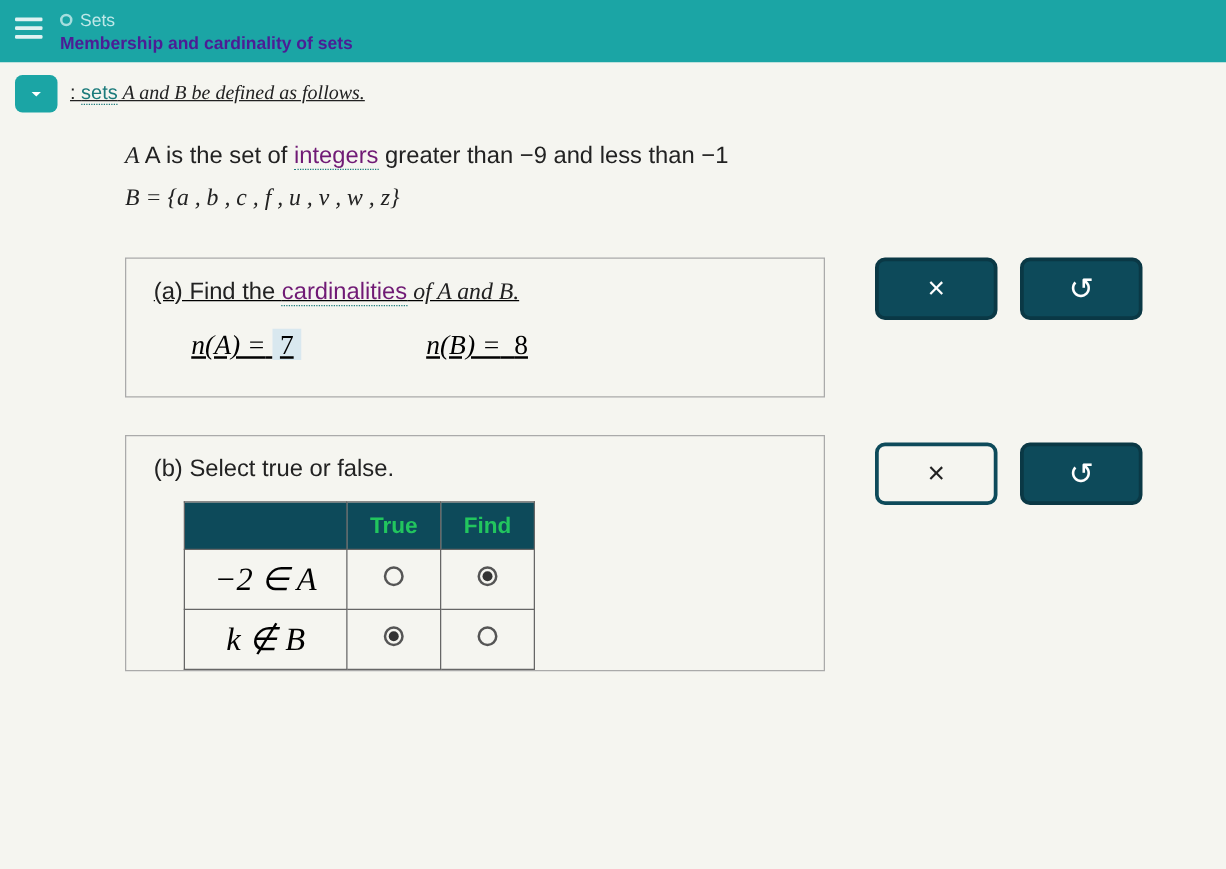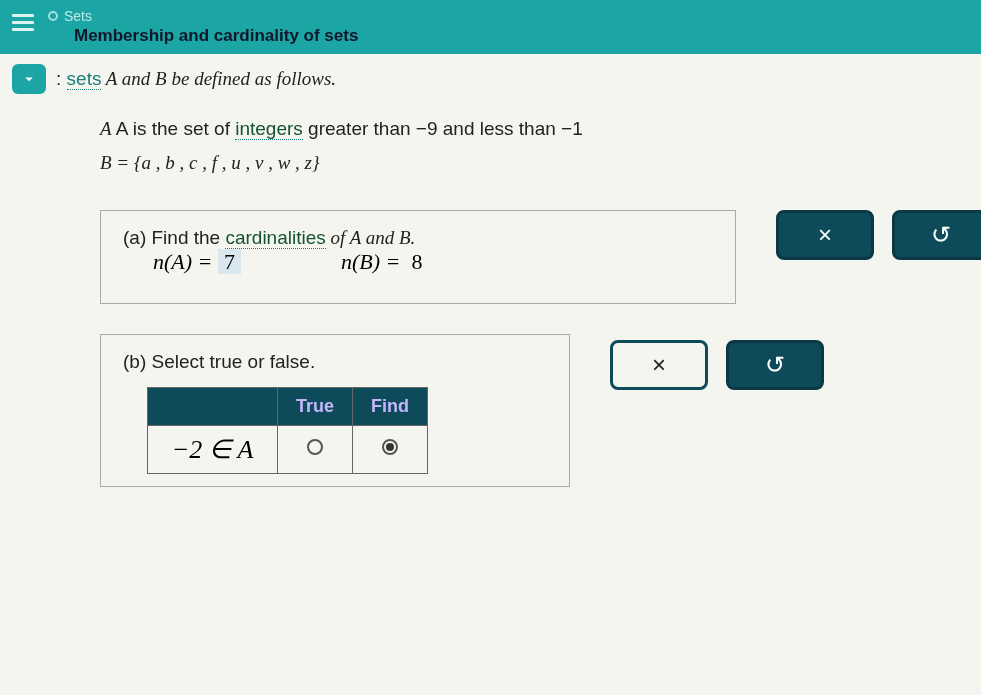--- a/index.html
+++ b/index.html
@@ -17,56 +17,56 @@
     display: flex;
     align-items: flex-start;
     gap: 14px;
   }
   .menu-icon {
     display: flex; flex-direction: column; gap: 4px; padding-top: 6px; cursor: pointer;
   }
   .menu-icon span { width: 22px; height: 3px; background: #dff2f2; border-radius: 1px; }
   .header-text .sets-label { font-size: 14px; color: #bfe8e8; display: flex; align-items: center; gap: 6px; }
   .dot { width: 10px; height: 10px; border: 2px solid #a6dede; border-radius: 50%; display: inline-block; }
-  .header-text .subtitle { font-size: 17px; font-weight: bold; color: #0f172a; margin-top: 2px; margin-left: 26px; }
+  .header-text .subtitle { font-size: 14px; font-weight: bold; color: #4c1d95; margin-top: 2px; }
   .row2 {
     display: flex; align-items: center; gap: 10px; padding: 10px 12px 0 12px;
     background: #f5f5f0;
   }
   .chevron-box {
     width: 34px; height: 30px; background: #1ba5a5; border-radius: 6px;
     display: flex; align-items: center; justify-content: center; cursor: pointer;
   }
   .chevron-box svg { width: 18px; height: 18px; fill: #fff; }
-  .intro { font-size: 19px; color: #222; }
+  .intro { font-size: 16px; color: #222; text-decoration: underline; }
   .intro .sets-link { color: #1b7b7b; border-bottom: 1px dotted #1b7b7b; }
   .content { padding: 18px 60px 0 100px; }
   .definition { font-size: 19px; color: #222; line-height: 1.8; }
   .italic { font-style: italic; font-family: 'Times New Roman', serif; }
-  .link { color: #14532d; border-bottom: 1px dotted #1b7b7b; }
+  .link { color: #701a75; border-bottom: 1px dotted #1b7b7b; }
   .row-flex { display: flex; align-items: flex-start; gap: 40px; margin-top: 30px; }
   .panel {
     border: 1px solid #aaa; padding: 16px 22px 28px 22px; background: #fff0; flex: 0 0 auto;
   }
-  .panel-a { width: 636px; }
-  .panel-b { width: 470px; padding-bottom: 12px;}
+  .panel-a { width: 560px; text-decoration: underline; }
+  .panel-b { width: 560px; padding-bottom: 0;}
   .q-label { font-size: 19px; color: #222; }
   .card-row { display: flex; gap: 18px; }
   .btn {
     background: #0d4a5a; color: #fff; width: 98px; height: 50px;
     border: 3px solid #0a3845; border-radius: 8px; display: flex;
     align-items: center; justify-content: center; font-size: 24px; cursor: pointer;
   }
-  .eq-row { display: flex; gap: 100px; padding-left: 30px; font-size: 22px; align-items: flex-end; }
+  .eq-row { display: flex; gap: 100px; margin-top: 18px; padding-left: 30px; font-size: 22px; align-items: flex-end; }
   .eq { font-family: 'Times New Roman', serif; font-style: italic; }
   .eq .ans { background: #d9e8ef; padding: 0 6px; font-style: normal; }
   table.tf {
     border-collapse: collapse; margin: 14px 0 0 24px; font-size: 18px;
   }
-  table.tf th { background: #0d4a5a; color: #c4b5fd; font-weight: bold; padding: 8px 18px; border: 1px solid #666; }
+  table.tf th { background: #0d4a5a; color: #22c55e; font-weight: bold; padding: 8px 18px; border: 1px solid #666; }
   table.tf th.blank { background: #0d4a5a; width: 130px; }
   table.tf td { border: 1px solid #666; text-align: center; padding: 8px 18px; }
   table.tf td.expr { font-family: 'Times New Roman', serif; font-style: italic; font-size: 26px; }
   .radio {
     width: 16px; height: 16px; border: 2px solid #555; border-radius: 50%;
     display: inline-block; position: relative; cursor: pointer;
   }
   .radio.sel::after {
     content: ""; position: absolute; width: 8px; height: 8px; background: #333;
     border-radius: 50%; top: 2px; left: 2px;
@@ -144,20 +144,25 @@
             <tr>
           <th class="blank"></th>
           <th>True</th>
           <th>Find</th>
         </tr>
         <tr>
           <td class="expr">−2 ∈ A</td>
           <td><span class="radio"></span></td>
           <td><span class="radio sel"></span></td>
         </tr>
+        <tr>
+          <td class="expr">k ∉ B</td>
+          <td><span class="radio sel"></span></td>
+          <td><span class="radio"></span></td>
+        </tr>
       </tbody>
         </table>
     </div>
     <div class="card-row" style="margin-top:6px">
       <div class="btn" style="background:#f5f5f0;color:#222;border-color:#0d4a5a">
         <span>×</span>
       </div>
       <div class="btn">
         <span>↺</span>
       </div>

